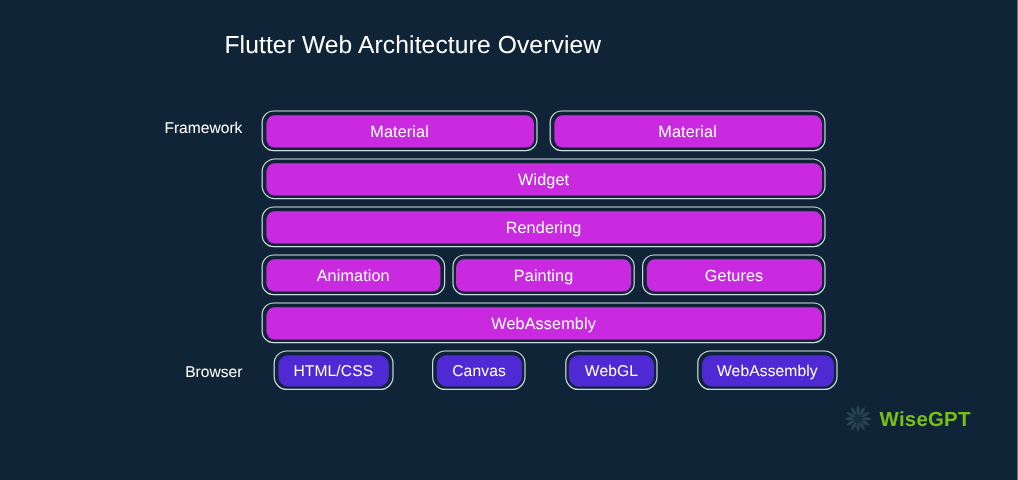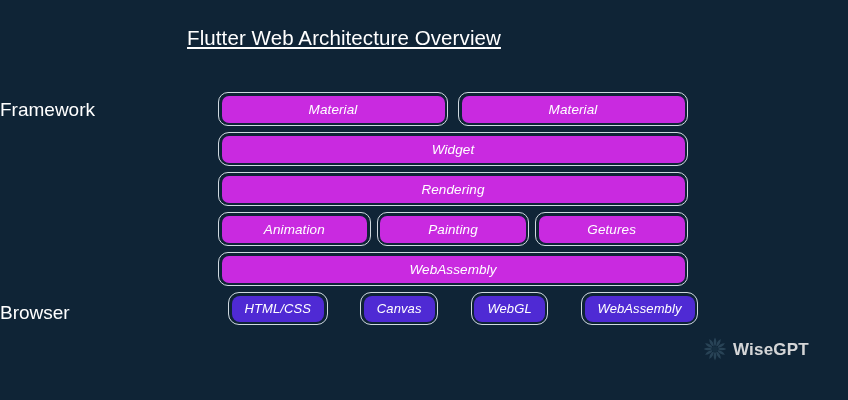--- a/index.html
+++ b/index.html
@@ -25,31 +25,30 @@
     position: absolute;
     top: 26px;
     left: 0;
     width: 688px;
     text-align: center;
     color: #ffffff;
     font-size: 20.5px;
     font-weight: 400;
     letter-spacing: 0.1px;
     white-space: nowrap;
-    text-decoration: underline;
   }
 
   
   .side-label {
     position: absolute;
     right: 0;
     color: #ffffff;
-    font-size: 19px;
+    font-size: 13px;
     font-weight: 400;
-    text-align: left;
+    text-align: right;
     white-space: nowrap;
     line-height: 1;
   }
   #label-framework {
     left: 0;
     width: 202px;
     top: 100px;
   }
   #label-browser {
     left: 0;
@@ -62,21 +61,20 @@
     position: absolute;
     left: 218px;
     top: 92px;
     width: 470px;
   }
 
   .row {
     display: flex;
     width: 100%;
     margin-bottom: 6px;
-    font-style: italic;
   }
   .row.browser-row {
     margin-top: 6px;
     margin-bottom: 0;
     justify-content: space-between;
     padding-left: 10px;
   }
 
   
   .cell {
@@ -123,21 +121,21 @@
   #watermark {
     position: absolute;
     left: 702px;
     top: 336px;
     display: flex;
     align-items: center;
     gap: 5px;
     opacity: 0.92;
   }
   #watermark-text {
-    color: #e5e5e5;
+    color: #84cc16;
     font-size: 17px;
     font-weight: 700;
     letter-spacing: 0.2px;
     line-height: 1;
   }
   #watermark-mark { display: block; }
 </style>
 </head>
 <body>
 

